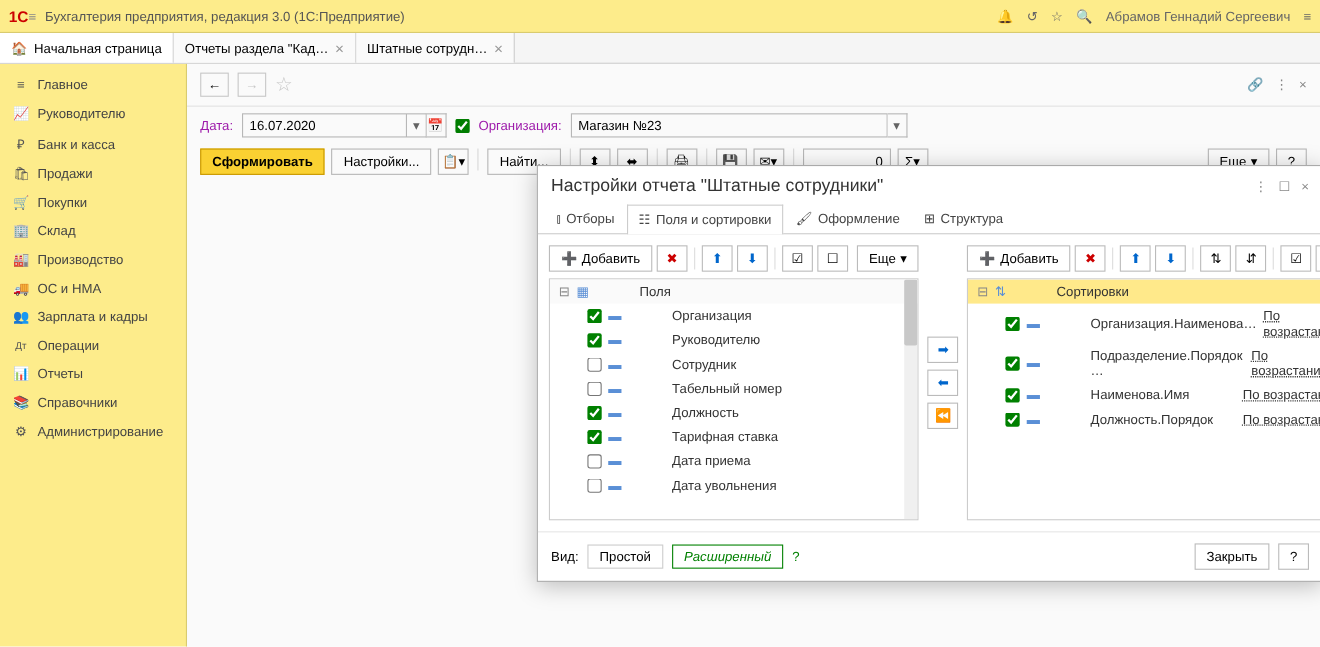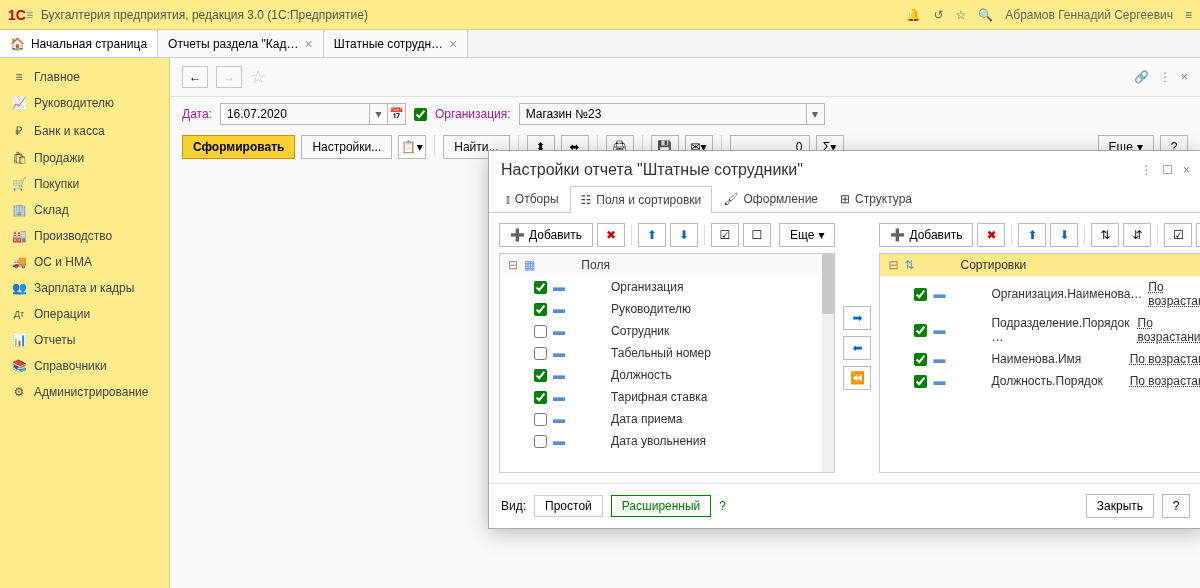--- a/index.html
+++ b/index.html
@@ -69,21 +69,21 @@
 .tree .row .order { margin-left: auto; text-decoration: underline dotted; color: #333; cursor: pointer; }
 .tree .row.child { padding-left: 34px; }
 .field-dash { color: #5a8fd6; font-weight: bold; }
 
 .mid-col { display: flex; flex-direction: column; gap: 6px; justify-content: center; }
 
 .modal-foot { display: flex; align-items: center; gap: 8px; padding: 10px 12px; border-top: 1px solid #e5e5e5; }
 .modal-foot .spacer { flex: 1; }
 .linkish { color: #008000; cursor: pointer; }
 .viewbtn { border: 1px solid #ccc; padding: 3px 10px; cursor: pointer; }
-.viewbtn.active { border-color: #008000; color: #008000; }
+.viewbtn.active { border-color: #008000; color: #008000; font-style: italic; }
 </style>
 </head>
 <body>
 
 <div class="app">
 
   <div class="titlebar">
     <span class="logo">1C</span>
     <span class="burger">≡</span>
     <span class="title">Бухгалтерия предприятия, редакция 3.0  (1С:Предприятие)</span>

